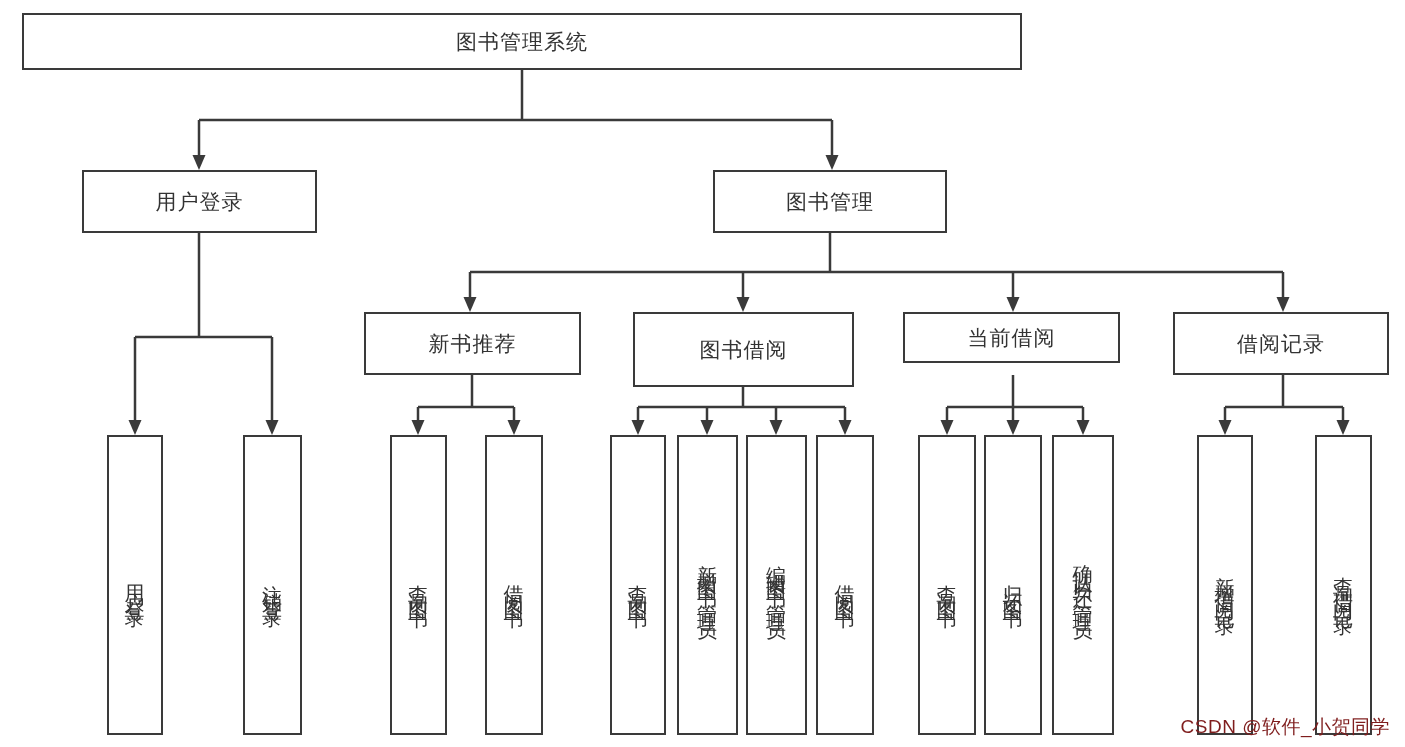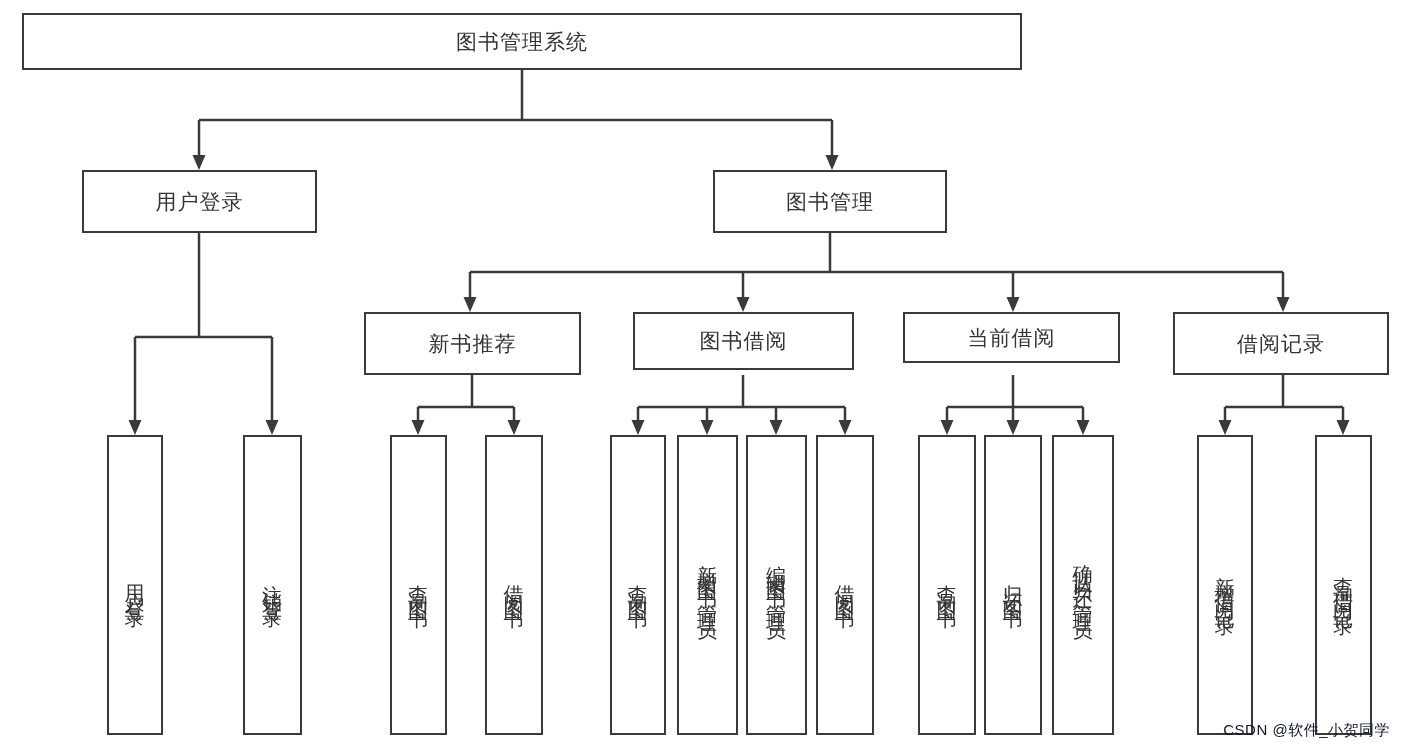--- a/index.html
+++ b/index.html
@@ -42,22 +42,22 @@
   .node.v .vtext {
     writing-mode: vertical-rl;
     letter-spacing: 8px;
     line-height: 1;
     max-height: 285px;
   }
   .watermark {
     position: absolute;
     right: 15px;
     bottom: 7px;
-    font-size: 15px;
-    color: #0f172a;
+    font-size: 19px;
+    color: #7f1d1d;
     letter-spacing: 0.5px;
     white-space: nowrap;
   }
   svg .trunk {
     stroke: #3a3a3a;
     stroke-width: 2.5;
     fill: none;
   }
   svg .head {
     fill: #3a3a3a;
@@ -131,21 +131,21 @@
   <div class="node h" style="left:82px; top:170px; width:235px; height:63px;">
     <span>用户登录</span>
   </div>
   <div class="node h" style="left:364px; top:312px; width:217px; height:63px;">
     <span>新书推荐</span>
   </div>
 
   <div class="node h" style="left:713px; top:170px; width:234px; height:63px;">
     <span>图书管理</span>
   </div>
-  <div class="node h" style="left:633px; top:312px; width:221px; height:58px;">
+  <div class="node h" style="left:633px; top:312px; width:221px; height:75px;">
     <span>图书借阅</span>
   </div>
   <div class="node h" style="left:903px; top:312px; width:217px; height:51px;">
     <span>当前借阅</span>
   </div>
   <div class="node h" style="left:1173px; top:312px; width:216px; height:63px;">
     <span>借阅记录</span>
   </div>
 
   <div class="node v" style="left:107px; top:435px; width:56px; height:300px;">

